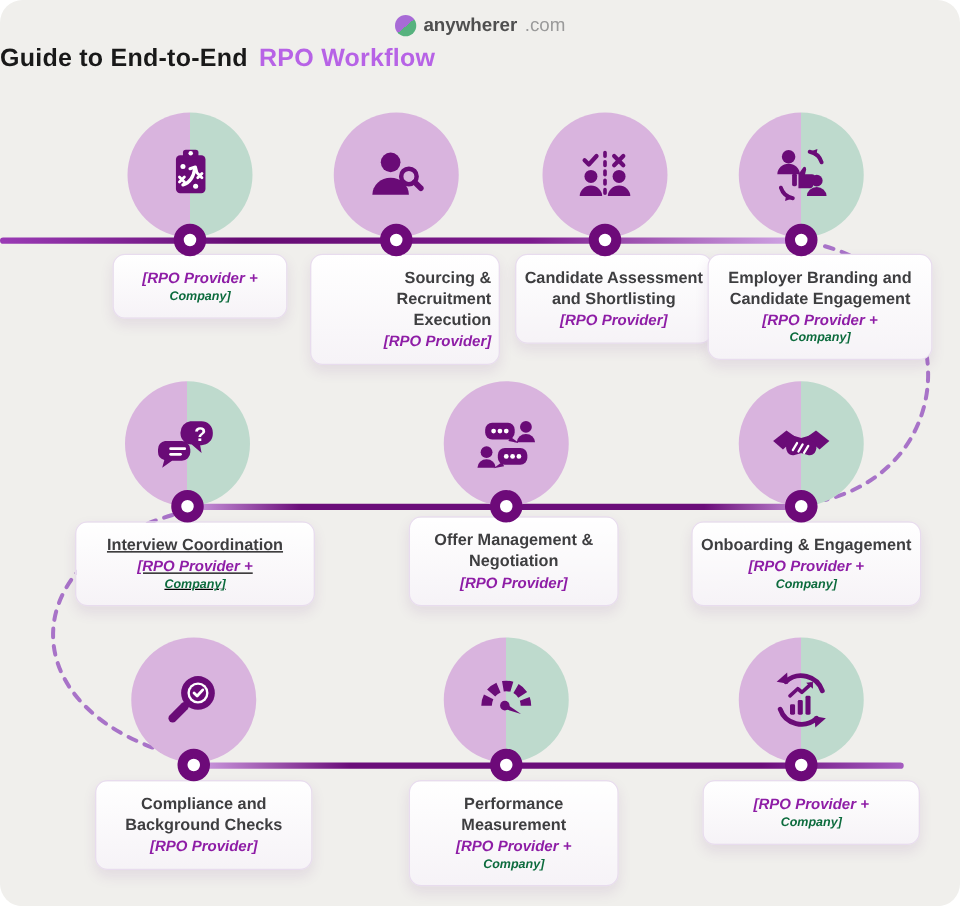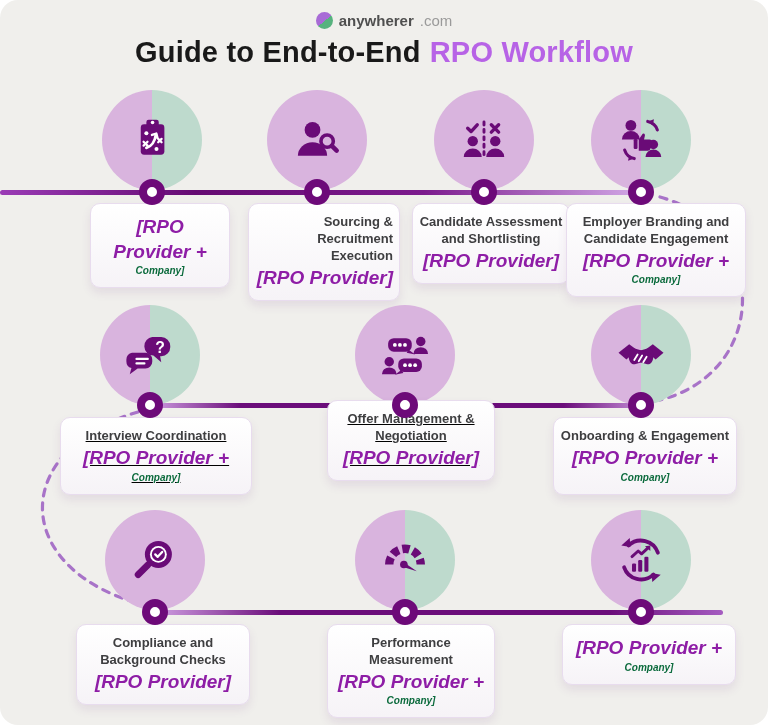--- a/index.html
+++ b/index.html
@@ -4,21 +4,21 @@
 <style>
   html,body{margin:0;padding:0;background:#ffffff;font-family:"Liberation Sans",sans-serif;}
   .stage{position:relative;width:768px;height:725px;overflow:hidden;}
   .panel{position:absolute;inset:0;background:#f0efec;border-radius:18px;}
 
   
   .logo{position:absolute;top:12px;left:0;width:768px;display:flex;justify-content:center;align-items:flex-end;gap:6px;z-index:4;}
   .logo-mark{width:17px;height:17px;border-radius:50%;background:linear-gradient(140deg,#a86bd6 0 52%,#57b27e 52% 100%);display:inline-block;}
   .brand-name{font-size:15px;font-weight:700;color:#4f4f4f;}
   .brand-suffix{font-size:15px;color:#9a9a9a;}
-  .title{position:absolute;top:36px;left:0;width:768px;text-align:center;font-size:29px;font-weight:800;color:#191919;letter-spacing:.2px;z-index:4;}
+  .title{position:absolute;top:36px;left:0;width:768px;font-size:20px;font-weight:800;color:#191919;letter-spacing:.2px;z-index:4;}
   .title .hl{color:#b763e6;margin-left:9px;}
 
   
   .tline{position:absolute;height:5px;border-radius:3px;z-index:1;}
   .l1{left:0;top:190px;width:652px;background:linear-gradient(90deg,#9a3bb5,#650b72 30%,#7c1b8d 65%,#d2a8e6 98%);}
   .l2{left:150px;top:403px;width:504px;background:linear-gradient(90deg,#cf9fe2,#6b0d7a 18%,#6b0d7a 82%,#cf9fe2);}
   .l3{left:155px;top:610px;width:568px;background:linear-gradient(90deg,#cf9fe2,#6b0d7a 22%,#6b0d7a 80%,#a55cc0);}
 
   .arcs{position:absolute;left:0;top:0;z-index:1;pointer-events:none;}
 
@@ -35,25 +35,25 @@
   
   .node{position:absolute;width:10px;height:10px;background:#fff;border:8px solid #6d0a79;border-radius:50%;z-index:3;box-sizing:content-box;}
   .p-n0{left:139px;top:179px;} .p-n1{left:304px;top:179px;} .p-n2{left:471px;top:179px;} .p-n3{left:628px;top:179px;}
   .p-n4{left:137px;top:392px;} .p-n5{left:392px;top:392px;} .p-n6{left:628px;top:392px;}
   .p-n7{left:142px;top:599px;} .p-n8{left:392px;top:599px;} .p-n9{left:628px;top:599px;}
 
   
   .card{position:absolute;background:linear-gradient(180deg,#ffffff,#f6f3f7);border:1px solid #e8dcee;border-radius:10px;
         box-shadow:0 5px 10px rgba(110,50,130,.10);padding:10px 6px;text-align:center;z-index:2;}
   .ct{font-size:13px;font-weight:600;color:#3e3e40;line-height:1.3;}
-  .rp{font-size:19px;font-weight:700;font-style:italic;color:#8e1da6;line-height:1.3;margin-top:1px;}
+  .rp{font-size:12px;font-weight:700;font-style:italic;color:#8e1da6;line-height:1.3;margin-top:1px;}
   .rc{font-size:10px;font-weight:700;font-style:italic;color:#0c6b3d;line-height:1.3;}
   .p-d0{left:90px;top:203px;width:126px;}  .p-d1{left:248px;top:203px;width:138px;text-align:right;}
   .p-d2{left:412px;top:203px;width:144px;} .p-d3{left:566px;top:203px;width:166px;}
-  .p-d4{left:60px;top:417px;width:178px;text-decoration:underline;}  .p-d5{left:327px;top:400px;width:154px;text-decoration:underline;}
+  .p-d4{left:60px;top:417px;width:178px;text-decoration:underline;}  .p-d5{left:327px;top:413px;width:154px;}
   .p-d6{left:553px;top:417px;width:170px;} .p-d7{left:76px;top:624px;width:160px;}
   .p-d8{left:327px;top:624px;width:154px;} .p-d9{left:562px;top:624px;width:160px;}
 </style>
 </head>
 <body>
 
 <div class="stage">
   <div class="panel"></div>
 
   <div class="logo">

